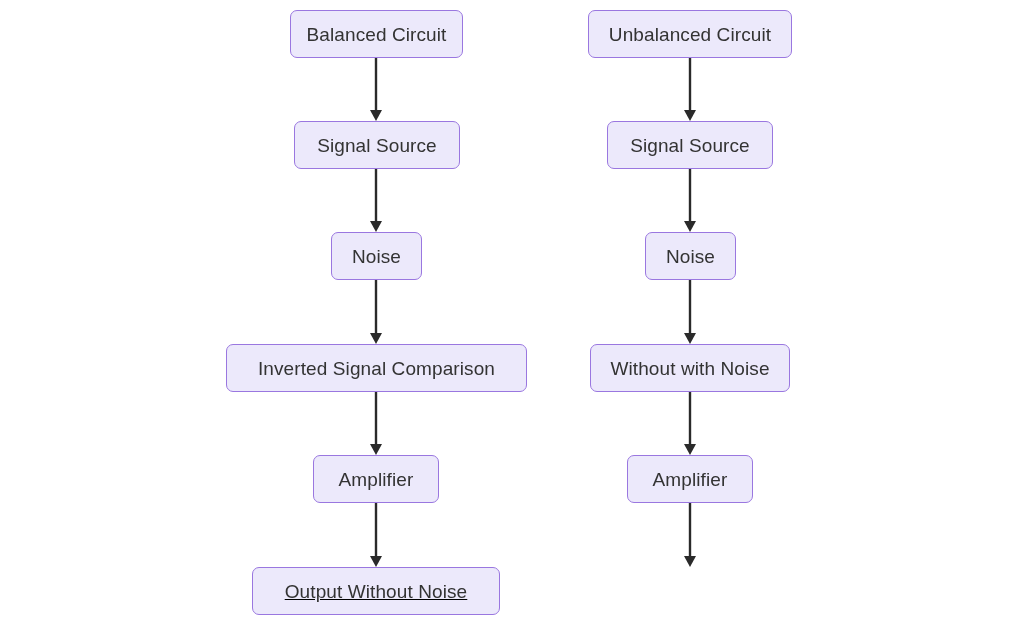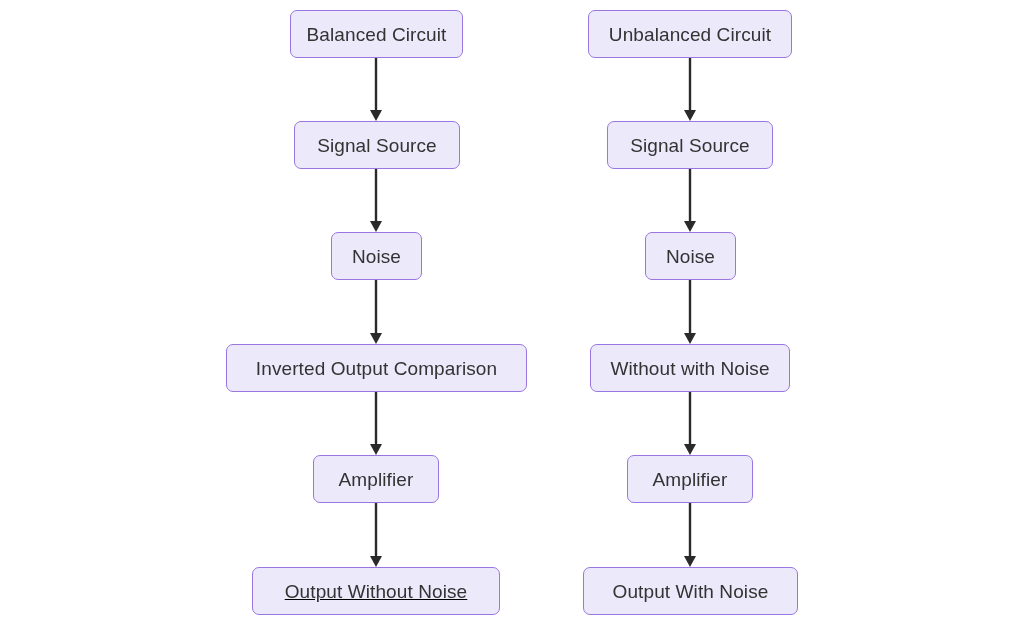--- a/index.html
+++ b/index.html
@@ -93,21 +93,21 @@
       <div class="node" style="left: 290px; top: 10px; width: 173px;">
         <span class="node-label">Balanced Circuit</span>
       </div>
       <div class="node" style="left: 294px; top: 121px; width: 166px;">
         <span class="node-label">Signal Source</span>
       </div>
       <div class="node" style="left: 331px; top: 232px; width: 91px;">
         <span class="node-label">Noise</span>
       </div>
       <div class="node" style="left: 226px; top: 344px; width: 301px;">
-        <span class="node-label">Inverted Output Comparison</span>
+        <span class="node-label">Inverted Signal Comparison</span>
       </div>
       <div class="node" style="left: 313px; top: 455px; width: 126px;">
         <span class="node-label">Amplifier</span>
       </div>
       <div class="node" style="left: 252px; top: 567px; width: 248px; text-decoration: underline;">
         <span class="node-label">Output Without Noise</span>
       </div>
     </div>
     <div class="flow-column" id="column-unbalanced" style="left: 0px; width: 1024px;">
       <svg class="edge" width="30" height="63" style="position: absolute; left: 675px; top: 58px;">
@@ -138,17 +138,14 @@
       </div>
       <div class="node" style="left: 645px; top: 232px; width: 91px;">
         <span class="node-label">Noise</span>
       </div>
       <div class="node" style="left: 590px; top: 344px; width: 200px;">
         <span class="node-label">Without with Noise</span>
       </div>
       <div class="node" style="left: 627px; top: 455px; width: 126px;">
         <span class="node-label">Amplifier</span>
       </div>
-      <div class="node" style="left: 583px; top: 567px; width: 215px;">
-        <span class="node-label">Output With Noise</span>
-      </div>
     </div>
   </div>
 
 </body></html>

